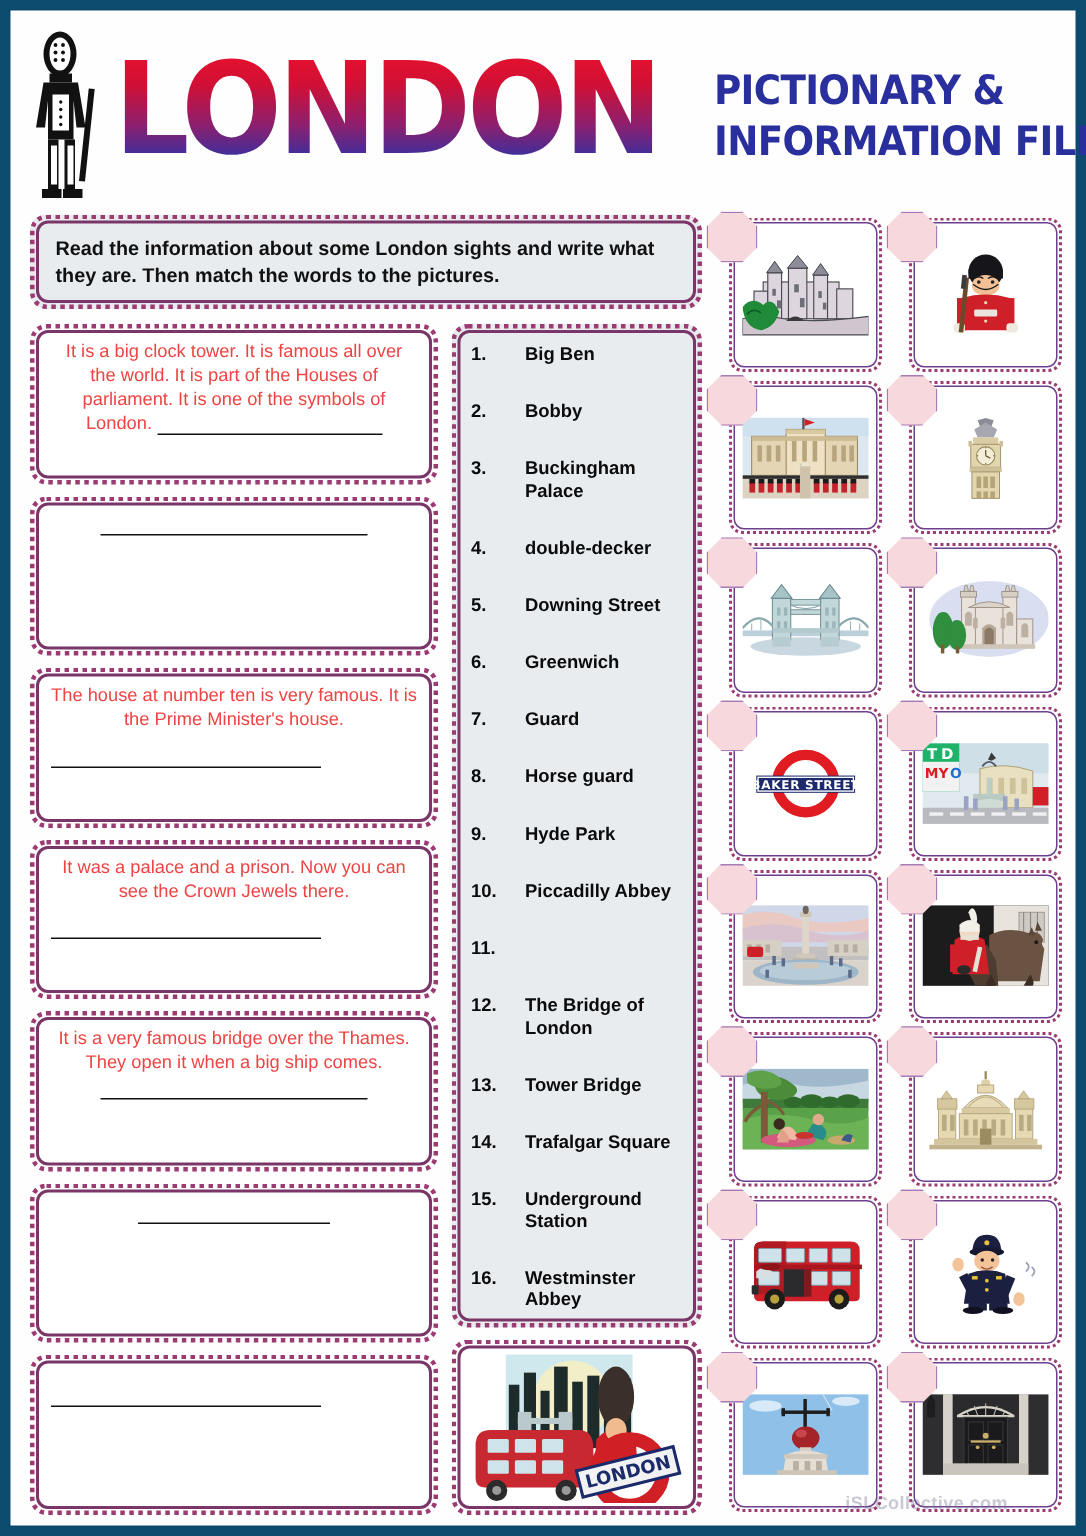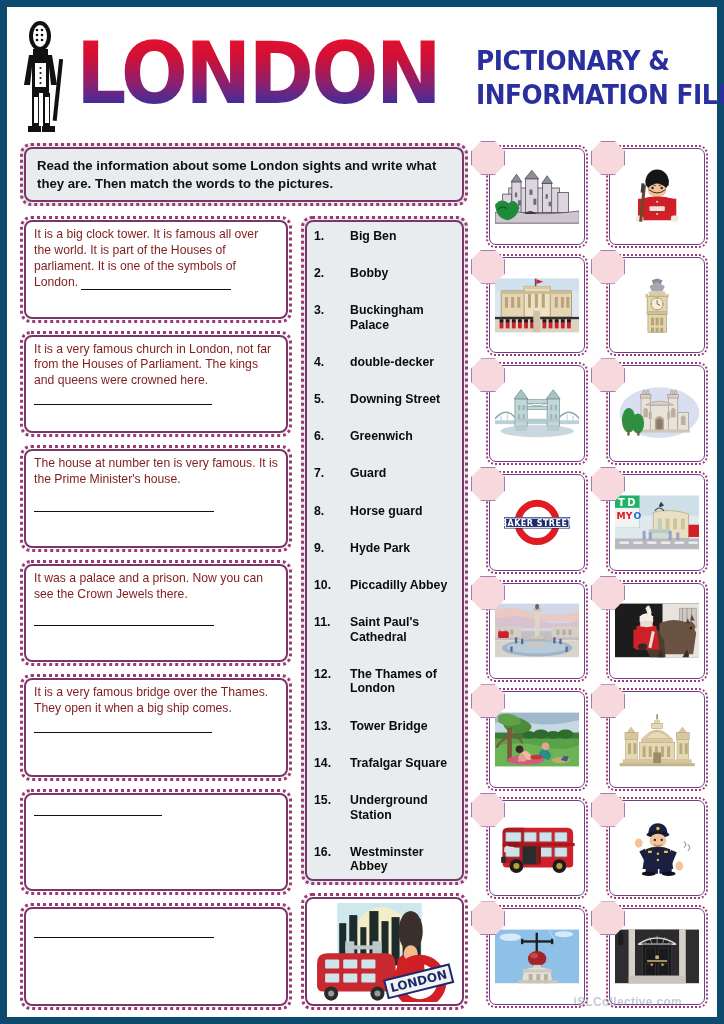--- a/index.html
+++ b/index.html
@@ -140,21 +140,22 @@
   .desc-box {
     flex: 1 1 0;
     padding: 8px 11px;
     display: flex;
     flex-direction: column;
     justify-content: flex-start;
   }
   .desc-text {
     font-size: 12.2px;
     line-height: 1.3;
-    color: #7f1d1d;
+    color: #ef4444;
+    text-align: center;
   }
   .blank-line {
     display: inline-block;
     border-bottom: 1.6px solid #111;
     vertical-align: bottom;
     height: 12px;
   }
   .blank-inline { width: 150px; }
   .blank-inline-sm { width: 128px; }
   .blank-inline-lg { width: 178px; }
@@ -251,21 +252,21 @@
     z-index: 4;
   }
   .pic-art {
     width: 86%;
     height: 86%;
     display: block;
   }
   .watermark {
     position: absolute;
     bottom: 5px;
-    right: 32px;
+    right: 42px;
     font-size: 12px;
     font-weight: bold;
     color: rgba(120,120,150,0.40);
     letter-spacing: 0.3px;
     z-index: 6;
     pointer-events: none;
   }
 </style>
 </head>
 <body>
@@ -319,21 +320,21 @@
           <div class="instruction-text">Read the information about some London sights and write what they are. Then match the words to the pictures.</div>
         </div>
 
         <div class="two-col">
 
           <div class="desc-col">
             <div class="dbox desc-box">
               <div class="desc-text"><span>It is a big clock tower. It is famous all over the world. It is part of the Houses of parliament. It is one of the symbols of London.</span> <span class="blank-line blank-inline"></span></div>
             </div>
             <div class="dbox desc-box">
-              <div class="desc-text"><span>It is a very famous church in London, not far from the Houses of Parliament. The kings and queens were crowned here.</span> <span class="blank-line blank-inline-lg"></span></div>
+              <div class="desc-text"> <span class="blank-line blank-inline-lg"></span></div>
             </div>
             <div class="dbox desc-box">
               <div class="desc-text"><span>The house at number ten is very famous. It is the Prime Minister's house.</span></div>
               <div class="blank-own"></div>
             </div>
             <div class="dbox desc-box">
               <div class="desc-text"><span>It was a palace and a prison. Now you can see the Crown Jewels there.</span></div>
               <div class="blank-own"></div>
             </div>
             <div class="dbox desc-box">
@@ -384,25 +385,24 @@
               <div class="word-item">
                   <span class="word-num">9.</span>
                   <span class="word-label">Hyde Park</span>
                 </div>
               <div class="word-item">
                   <span class="word-num">10.</span>
                   <span class="word-label">Piccadilly Abbey</span>
                 </div>
               <div class="word-item">
                   <span class="word-num">11.</span>
-                  <span class="word-label">Saint Paul's Cathedral</span>
                 </div>
               <div class="word-item">
                   <span class="word-num">12.</span>
-                  <span class="word-label">The Thames of London</span>
+                  <span class="word-label">The Bridge of London</span>
                 </div>
               <div class="word-item">
                   <span class="word-num">13.</span>
                   <span class="word-label">Tower Bridge</span>
                 </div>
               <div class="word-item">
                   <span class="word-num">14.</span>
                   <span class="word-label">Trafalgar Square</span>
                 </div>
               <div class="word-item">

